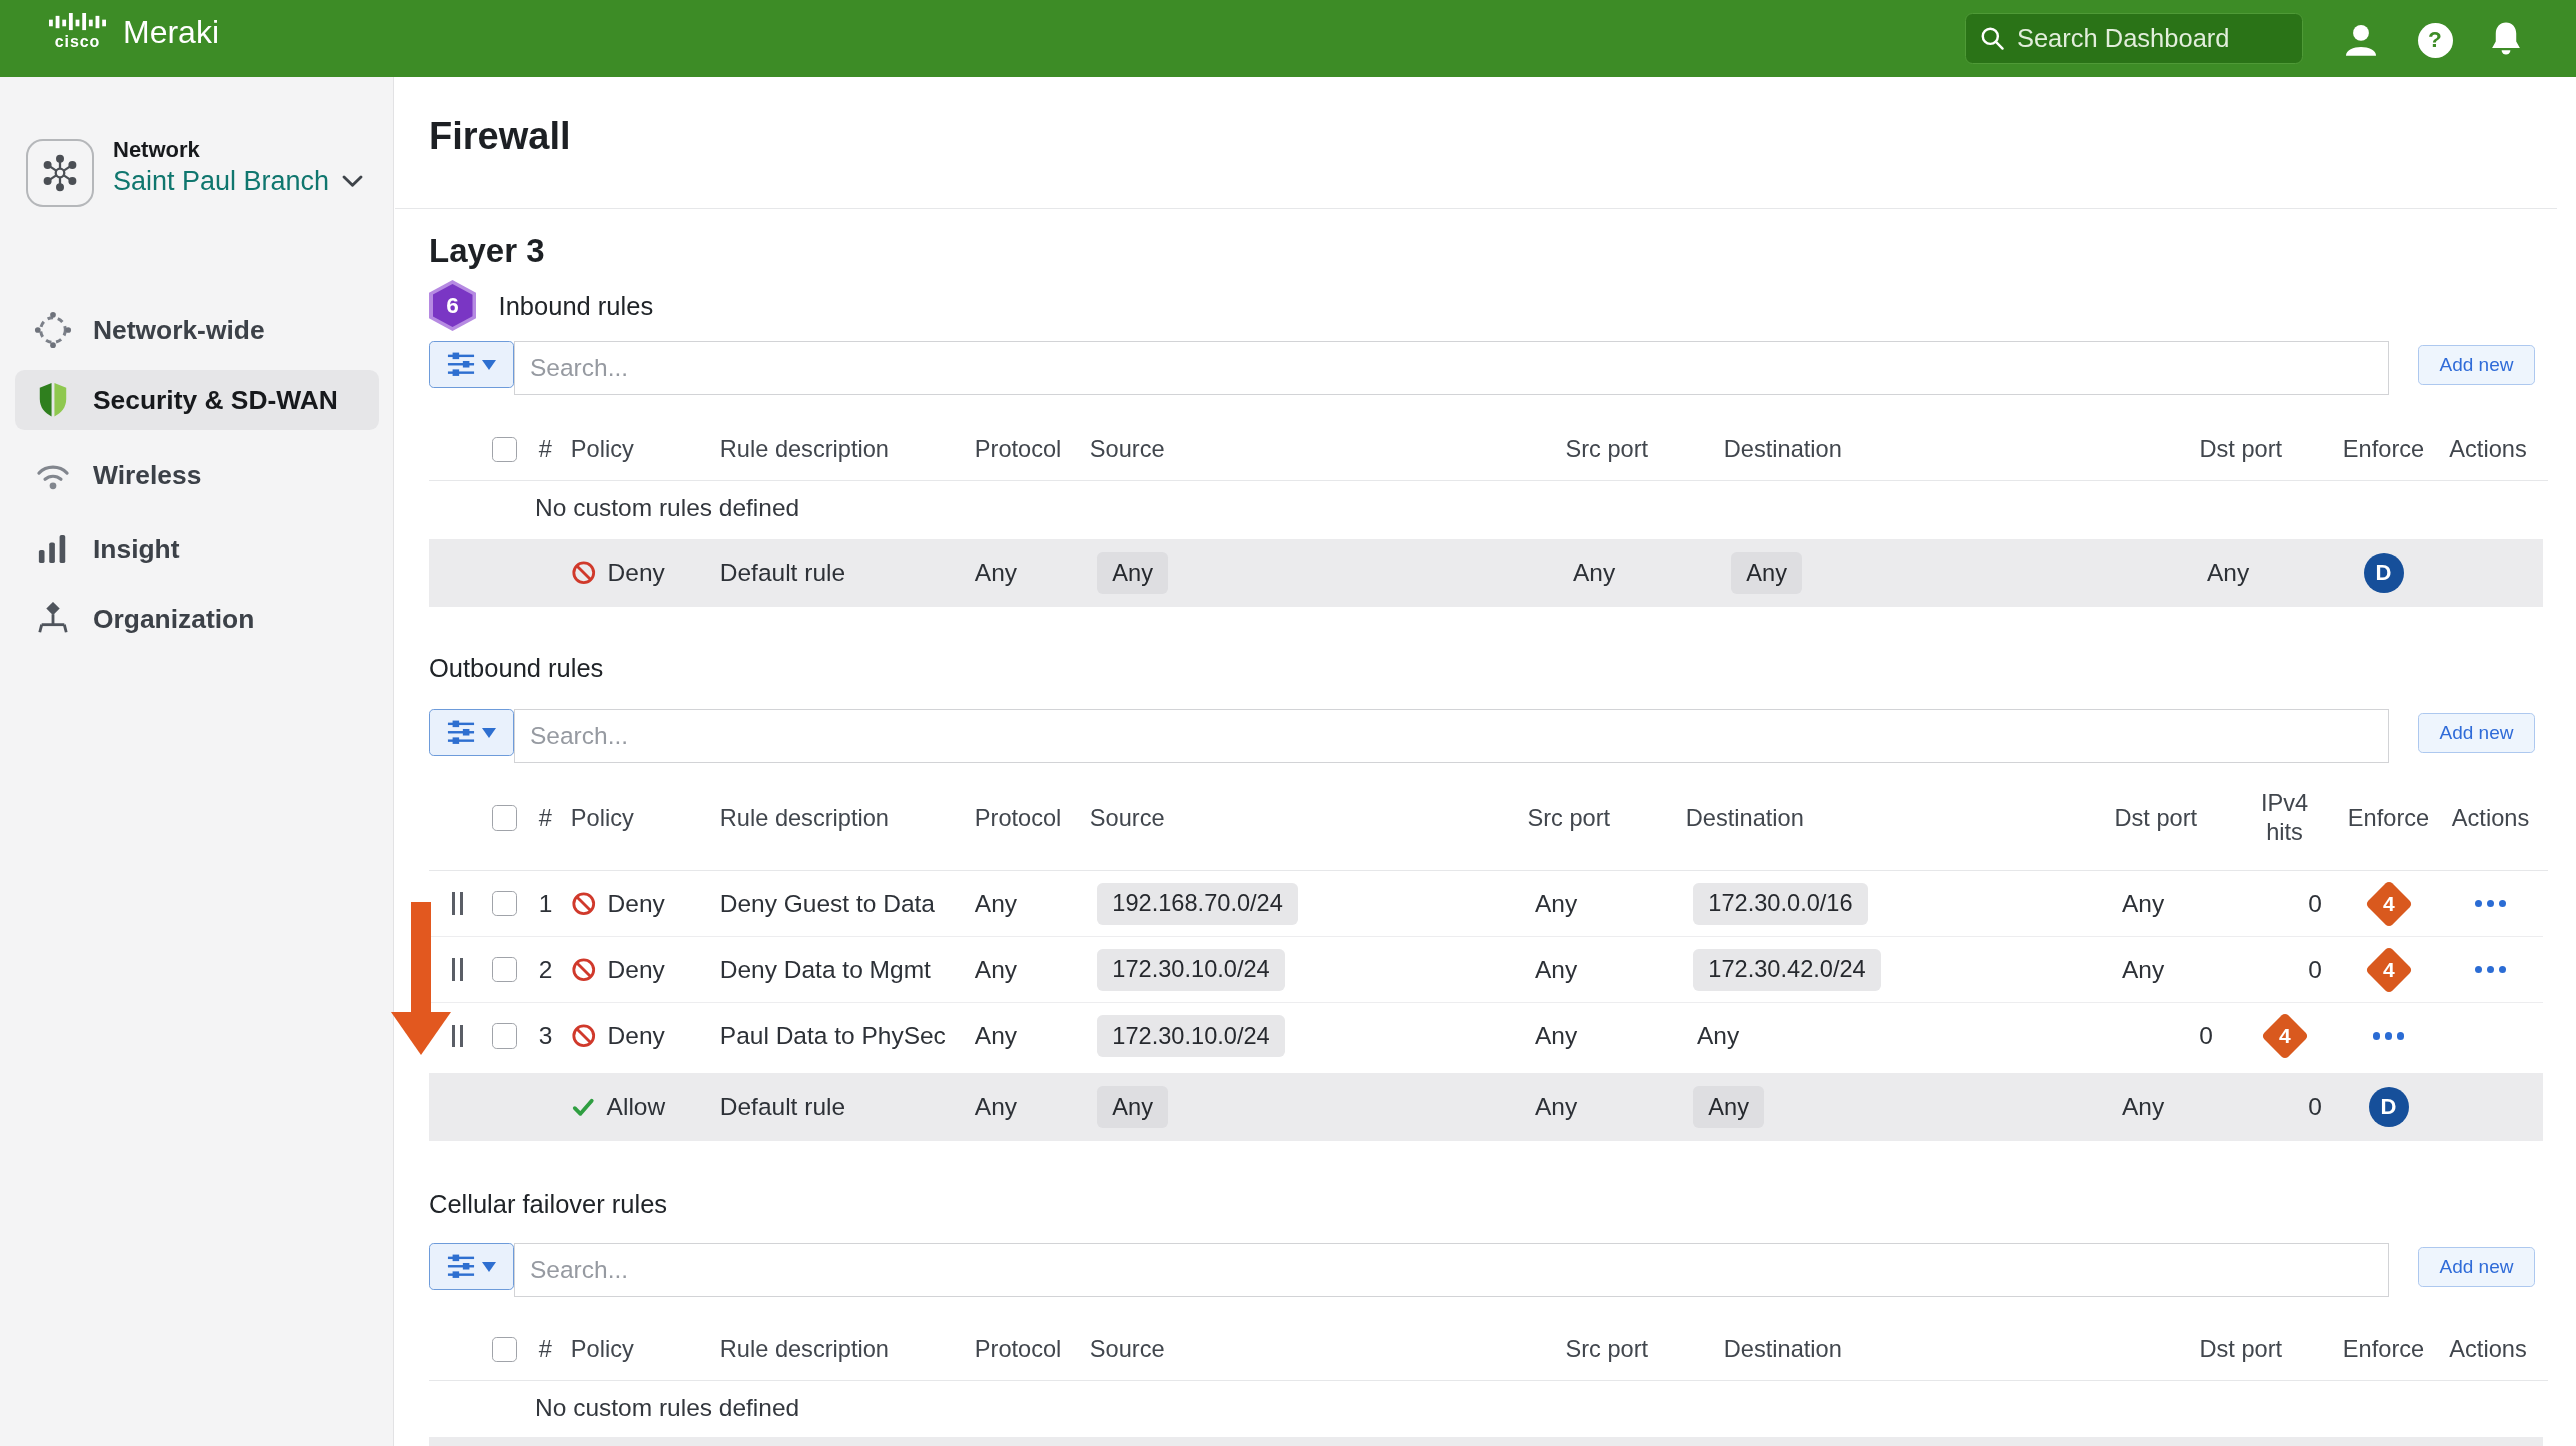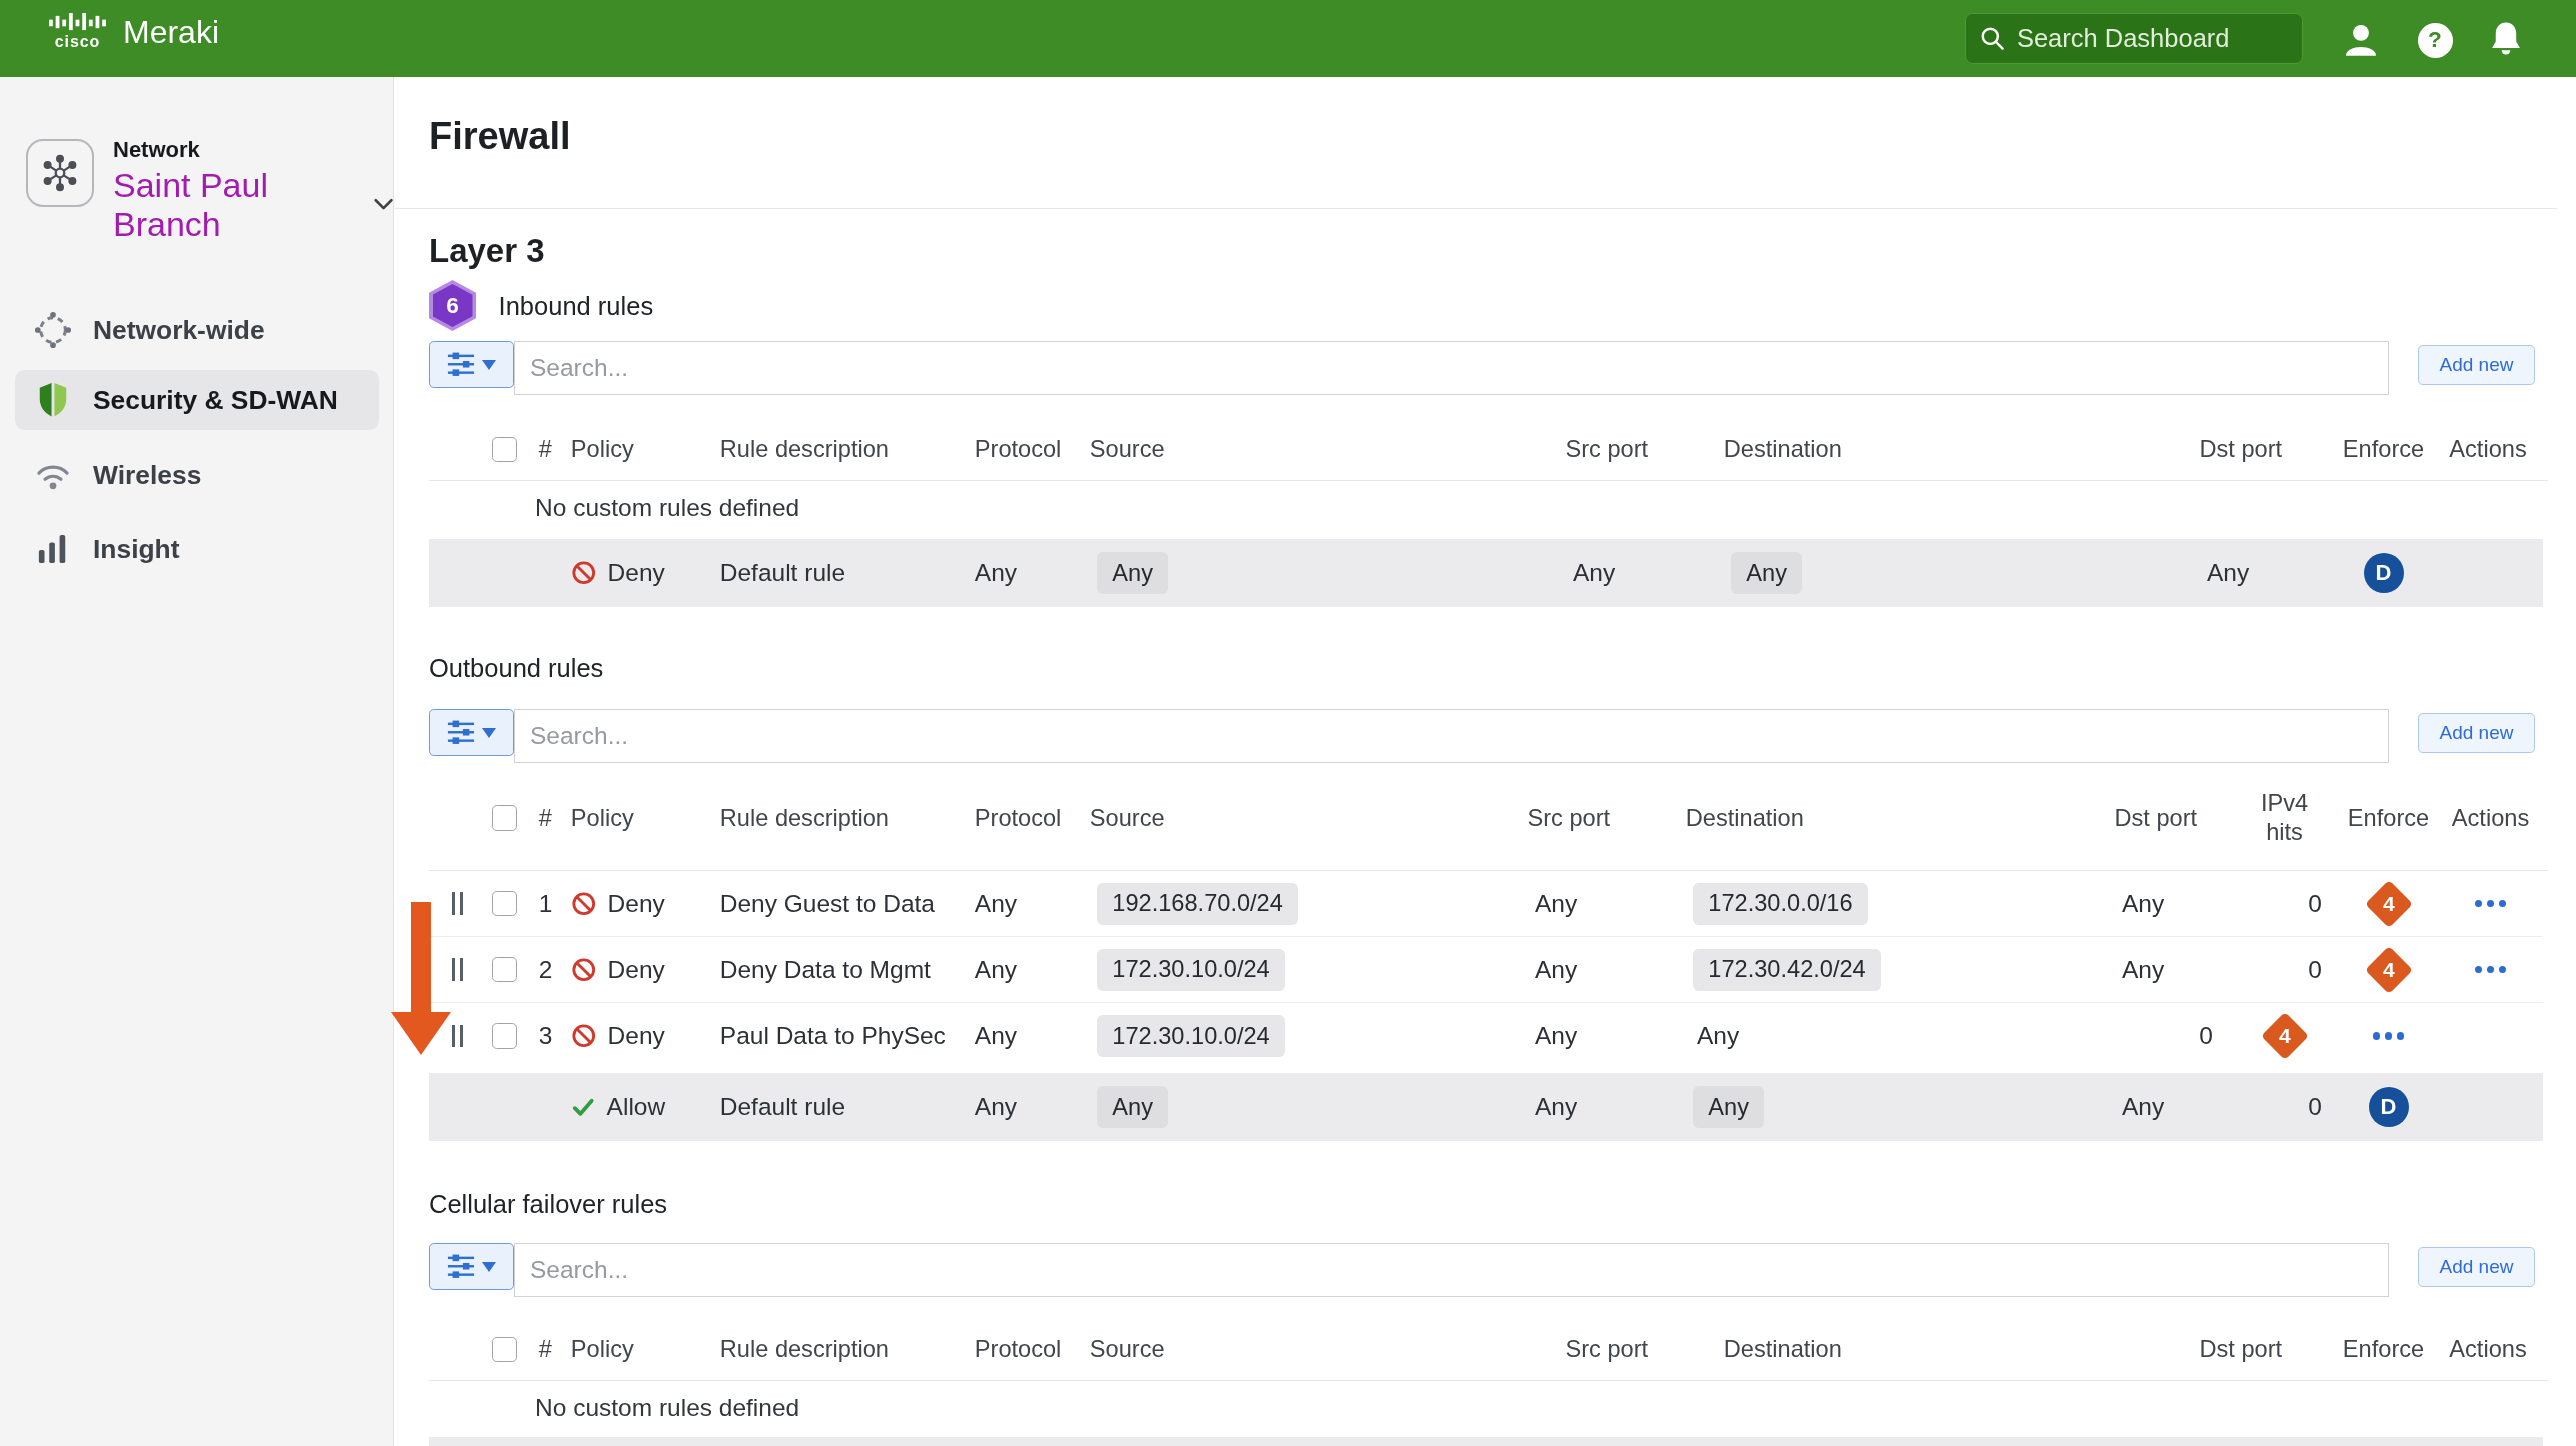--- a/index.html
+++ b/index.html
@@ -20,21 +20,21 @@
   .tb-icon { position:absolute; top:19px; width:42px; height:42px; display:flex; align-items:center; justify-content:center; cursor:pointer; }
   .help-circle { width:35px; height:35px; border-radius:50%; background:#fff; color:#3d8c26;
     font-size:22.6px; font-weight:700; display:flex; align-items:center; justify-content:center; }
 
   
   .sidebar { position:absolute; left:0; top:77px; width:394px; bottom:0; background:#f4f4f5; border-right:0.9px solid #e2e2e4; }
   .net-icon-box { position:absolute; left:26.4px; top:62px; width:68px; height:68px; border:2.8px solid #b5b7ba; border-radius:17px;
     display:flex; align-items:center; justify-content:center; }
   .net-label { position:absolute; left:113px; top:60px; font-size:22px; font-weight:700; color:#17191c; }
   .net-name-row { position:absolute; left:113px; top:89px; display:flex; align-items:center; gap:13.2px; cursor:pointer; }
-  .net-name { font-size:34px; color:#a21caf; }
+  .net-name { font-size:27px; color:#0f766e; }
   .side-item { position:absolute; left:15px; width:364px; height:60px; border-radius:9.4px; display:flex; align-items:center; cursor:pointer;text-align:center; }
   .side-item.active { background:#e6e6e8; }
   .side-ico { width:42px; display:flex; justify-content:center; margin-left:17px; }
   .side-label { margin-left:19px; font-size:26.4px; font-weight:600; color:#3c4148; }
   .side-item.active .side-label { font-weight:700; color:#17191c; }
 
   
   .main { position:absolute; left:395px; top:77px; right:0; bottom:0; background:#fff; }
   .page-title { position:absolute; left:34px; top:38px; font-size:38px; font-weight:700; color:#1d2024; }
   .hdiv { position:absolute; left:0; right:19px; height:0.9px; background:#e6e7e9; }
@@ -217,20 +217,32 @@
     <span class="side-ico">
       <svg width="38" height="30" viewBox="0 0 40 32">
         <path d="M5 14 A21 21 0 0 1 35 14" fill="none" stroke="#82868e" stroke-width="3.4" stroke-linecap="round"></path>
         <path d="M11.5 20.5 A13 13 0 0 1 28.5 20.5" fill="none" stroke="#82868e" stroke-width="3.4" stroke-linecap="round"></path>
         <circle cx="20" cy="27.5" r="3.6" fill="#82868e"></circle>
       </svg>
     </span>
     <span class="side-label">Wireless</span>
   </div>
 
+  <div class="side-item" style="top:512px;">
+    <span class="side-ico">
+      <svg width="36" height="34" viewBox="0 0 38 36">
+        <rect x="14" y="2" width="10" height="10" transform="rotate(45 19 7)" fill="#4f545c"></rect>
+        <line x1="19" y1="13" x2="19" y2="24" stroke="#4f545c" stroke-width="3"></line>
+        <line x1="7" y1="24" x2="31" y2="24" stroke="#4f545c" stroke-width="3"></line>
+        <line x1="7" y1="24" x2="5" y2="32" stroke="#4f545c" stroke-width="3"></line>
+        <line x1="31" y1="24" x2="33" y2="32" stroke="#4f545c" stroke-width="3"></line>
+      </svg>
+    </span>
+    <span class="side-label">Organization</span>
+  </div>
 </div>
 
 <div class="main">
 
   <div class="page-title">Firewall</div>
   <div class="hdiv" style="top:131px;"></div>
   <div class="section-title">Layer 3</div>
 
   <div class="badge-row">
     <div class="hexagon-outer">

